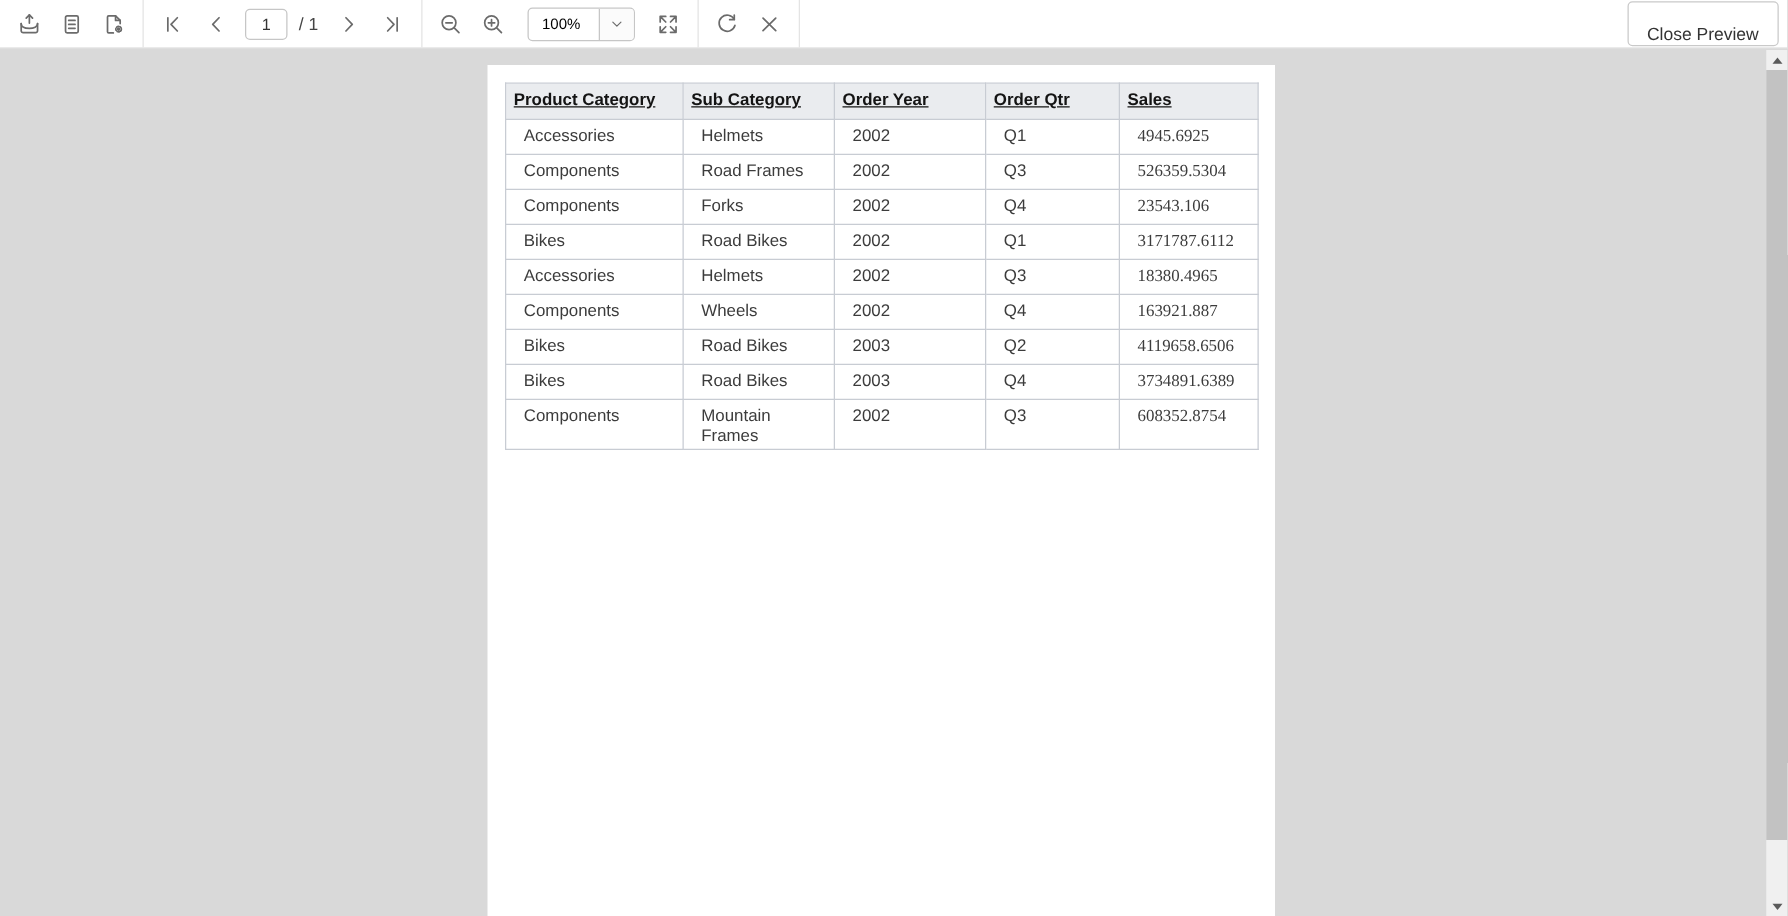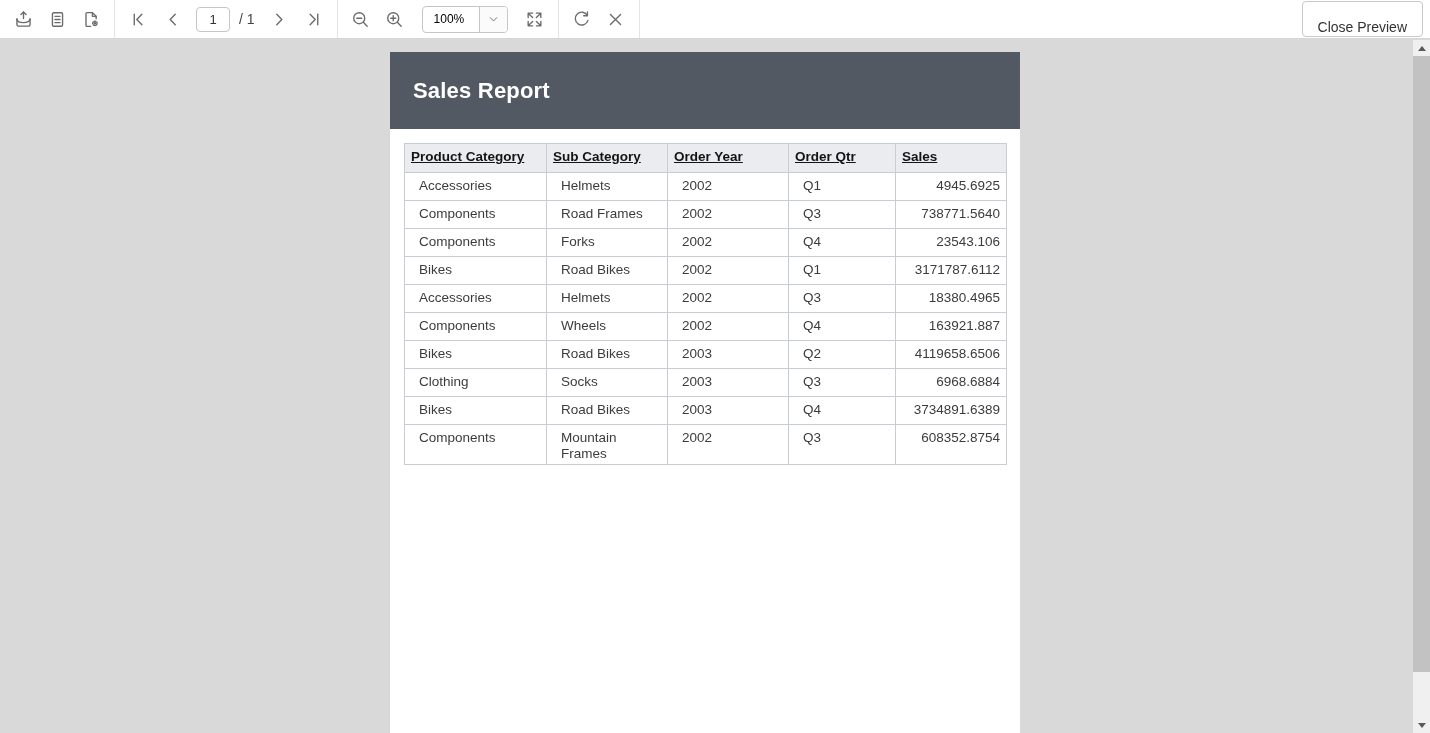--- a/index.html
+++ b/index.html
@@ -75,21 +75,21 @@
     border:1px solid var(--tbl-border);
     padding:5px 6px 2px 6px;vertical-align:top;line-height:16px;
     overflow:hidden;
   }
   table.report th{
     height:29px;background:var(--th-bg);font-weight:bold;color:#141414;
     text-align:left;
     text-decoration:underline;
   }
   table.report td{height:28px;padding-left:14px;}
-  td.num{text-align:right;padding-right:5px;}
+  td.num{text-align:left;padding-right:5px;font-family:Liberation Serif, serif;}
   .sub-wrap{display:inline-block;max-width:90px;}
   
   .scrollbar{
     position:absolute;top:40px;right:0;bottom:0;width:17px;background:#f0f0f0;
   }
   .sb-up,.sb-down{
     position:absolute;left:0;width:17px;height:16px;
     display:flex;align-items:center;justify-content:center;cursor:pointer;
   }
   .sb-up{top:0;}
@@ -210,23 +210,20 @@
     </button>
   </div>
 
   <div class="tb-sep"></div>
 
   <button class="close-preview">Close Preview</button>
 </div>
 
 <div class="canvas">
   <div class="page">
-    <div class="report-band">
-      <div class="report-title">Sales Report</div>
-    </div>
     <div class="table-wrap">
       <table class="report">
         <colgroup>
           <col style="width:142px">
             <col style="width:121px">
             <col style="width:121px">
           <col style="width:107px">
             <col style="width:111px">
         </colgroup>
         <thead>
@@ -244,21 +241,21 @@
               <td><span class="sub-wrap">Helmets</span></td>
               <td>2002</td>
               <td>Q1</td>
               <td class="num">4945.6925</td>
             </tr>
             <tr>
               <td>Components</td>
               <td><span class="sub-wrap">Road Frames</span></td>
               <td>2002</td>
               <td>Q3</td>
-              <td class="num">738771.5640</td>
+              <td class="num">526359.5304</td>
             </tr>
             <tr>
               <td>Components</td>
               <td><span class="sub-wrap">Forks</span></td>
               <td>2002</td>
               <td>Q4</td>
               <td class="num">23543.106</td>
             </tr>
             <tr>
               <td>Bikes</td>
@@ -282,27 +279,20 @@
               <td class="num">163921.887</td>
             </tr>
             <tr>
               <td>Bikes</td>
               <td><span class="sub-wrap">Road Bikes</span></td>
               <td>2003</td>
               <td>Q2</td>
               <td class="num">4119658.6506</td>
             </tr>
             <tr>
-              <td>Clothing</td>
-              <td><span class="sub-wrap">Socks</span></td>
-              <td>2003</td>
-              <td>Q3</td>
-              <td class="num">6968.6884</td>
-            </tr>
-            <tr>
               <td>Bikes</td>
               <td><span class="sub-wrap">Road Bikes</span></td>
               <td>2003</td>
               <td>Q4</td>
               <td class="num">3734891.6389</td>
             </tr>
             <tr>
               <td>Components</td>
               <td><span class="sub-wrap">Mountain Frames</span></td>
               <td>2002</td>

